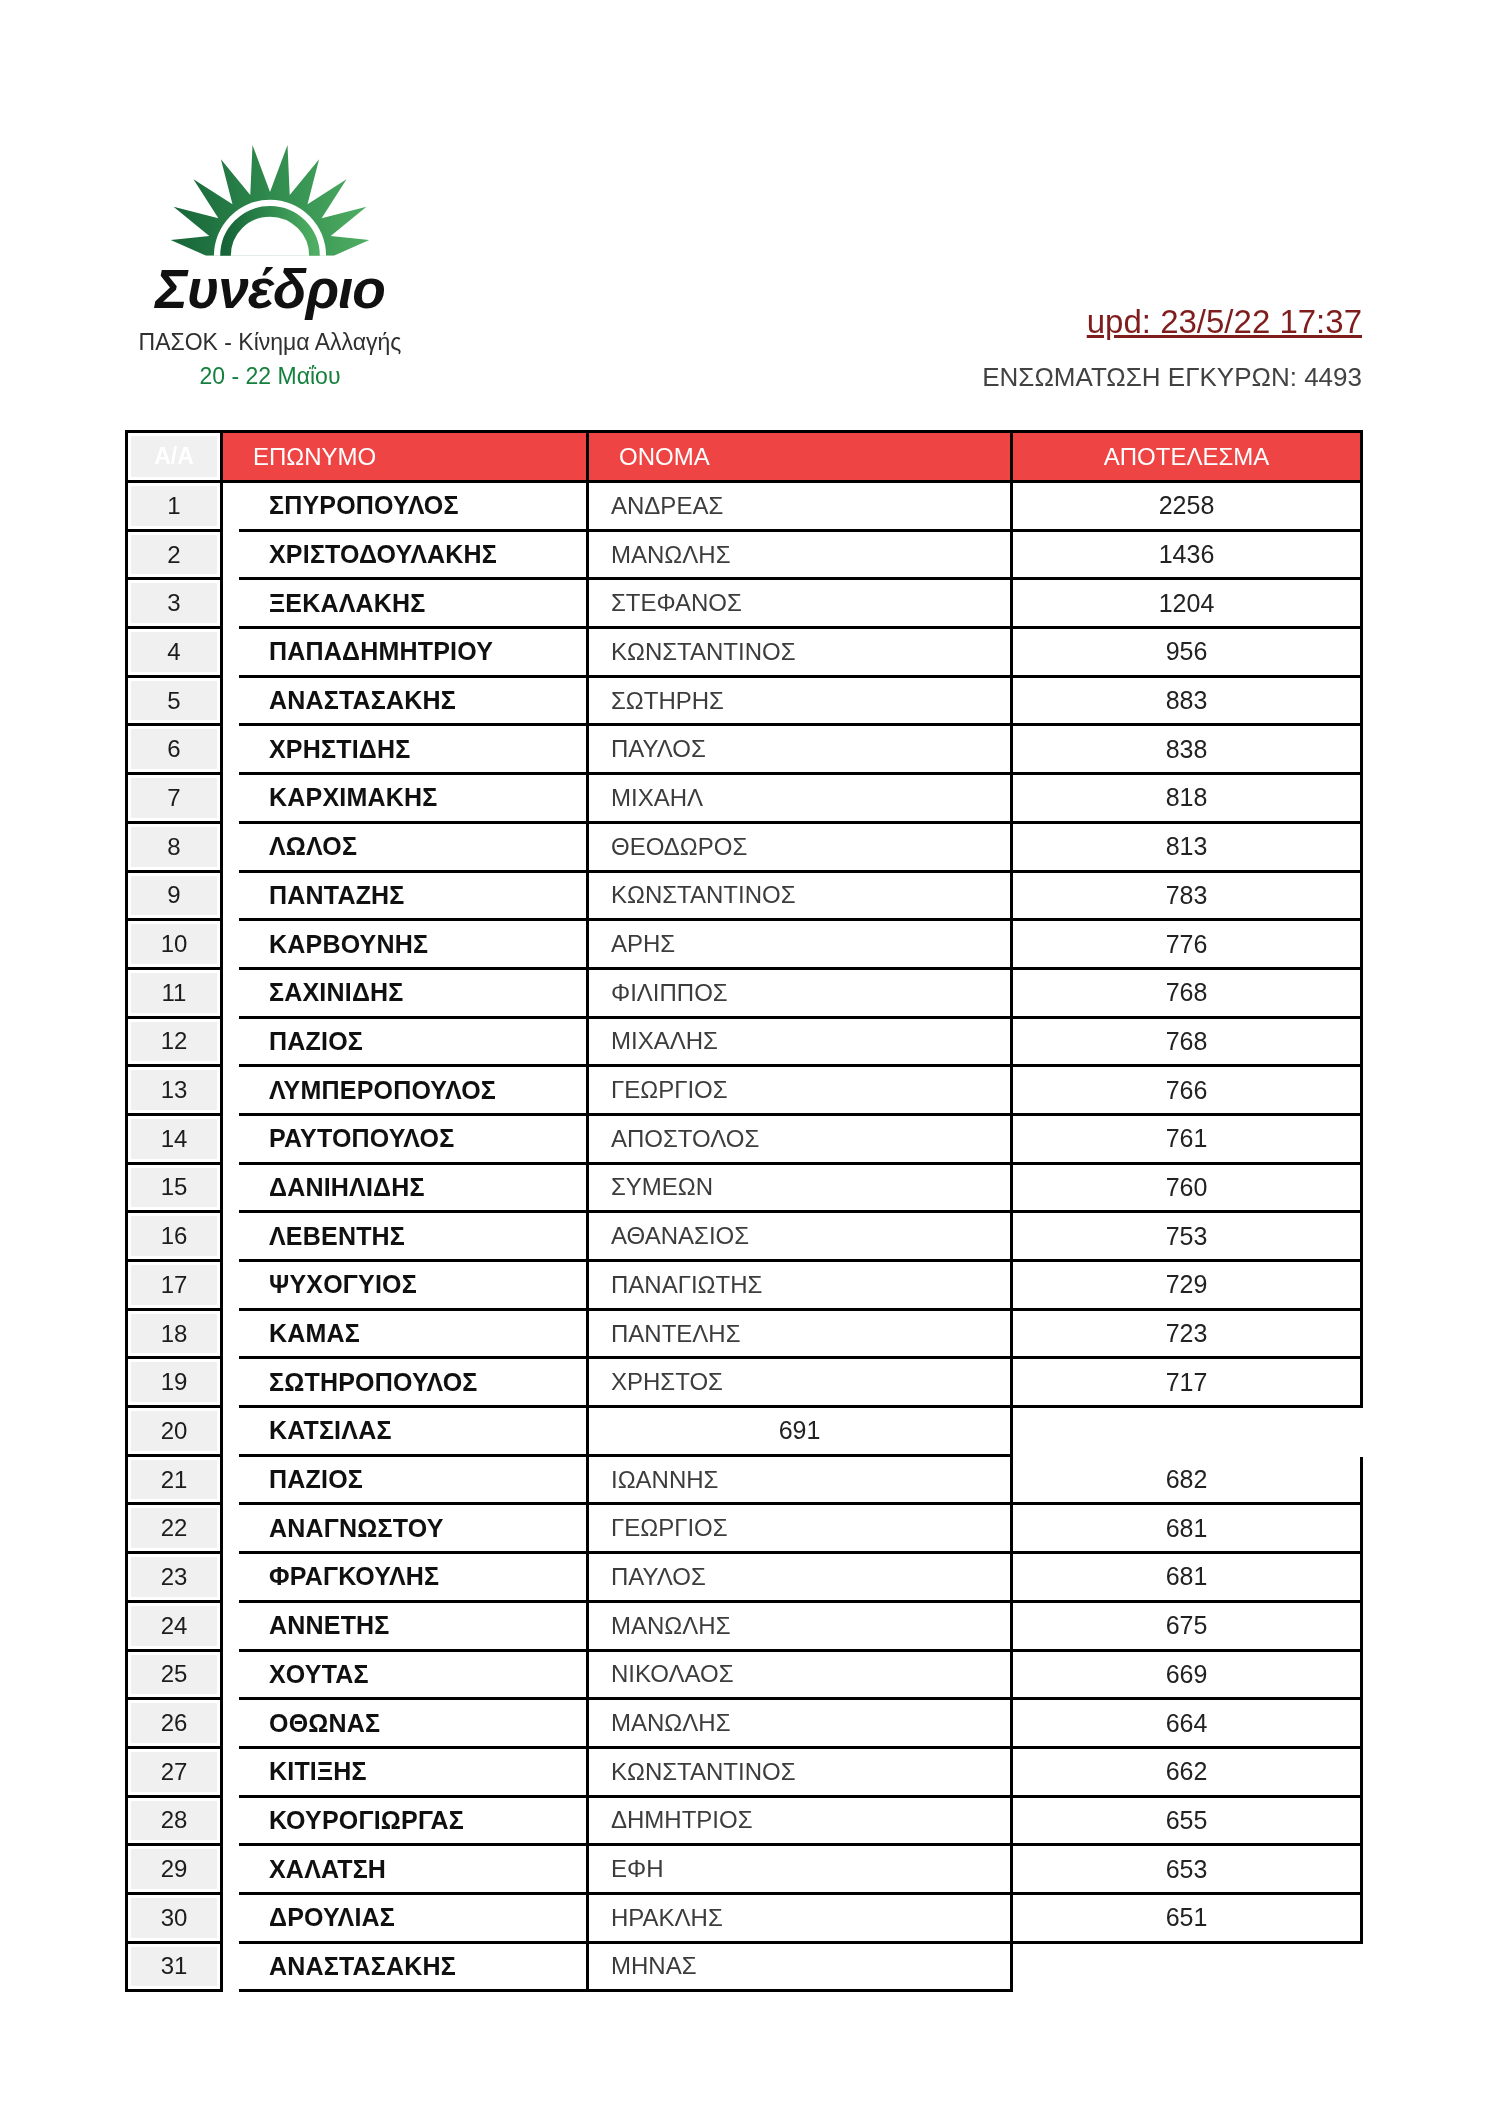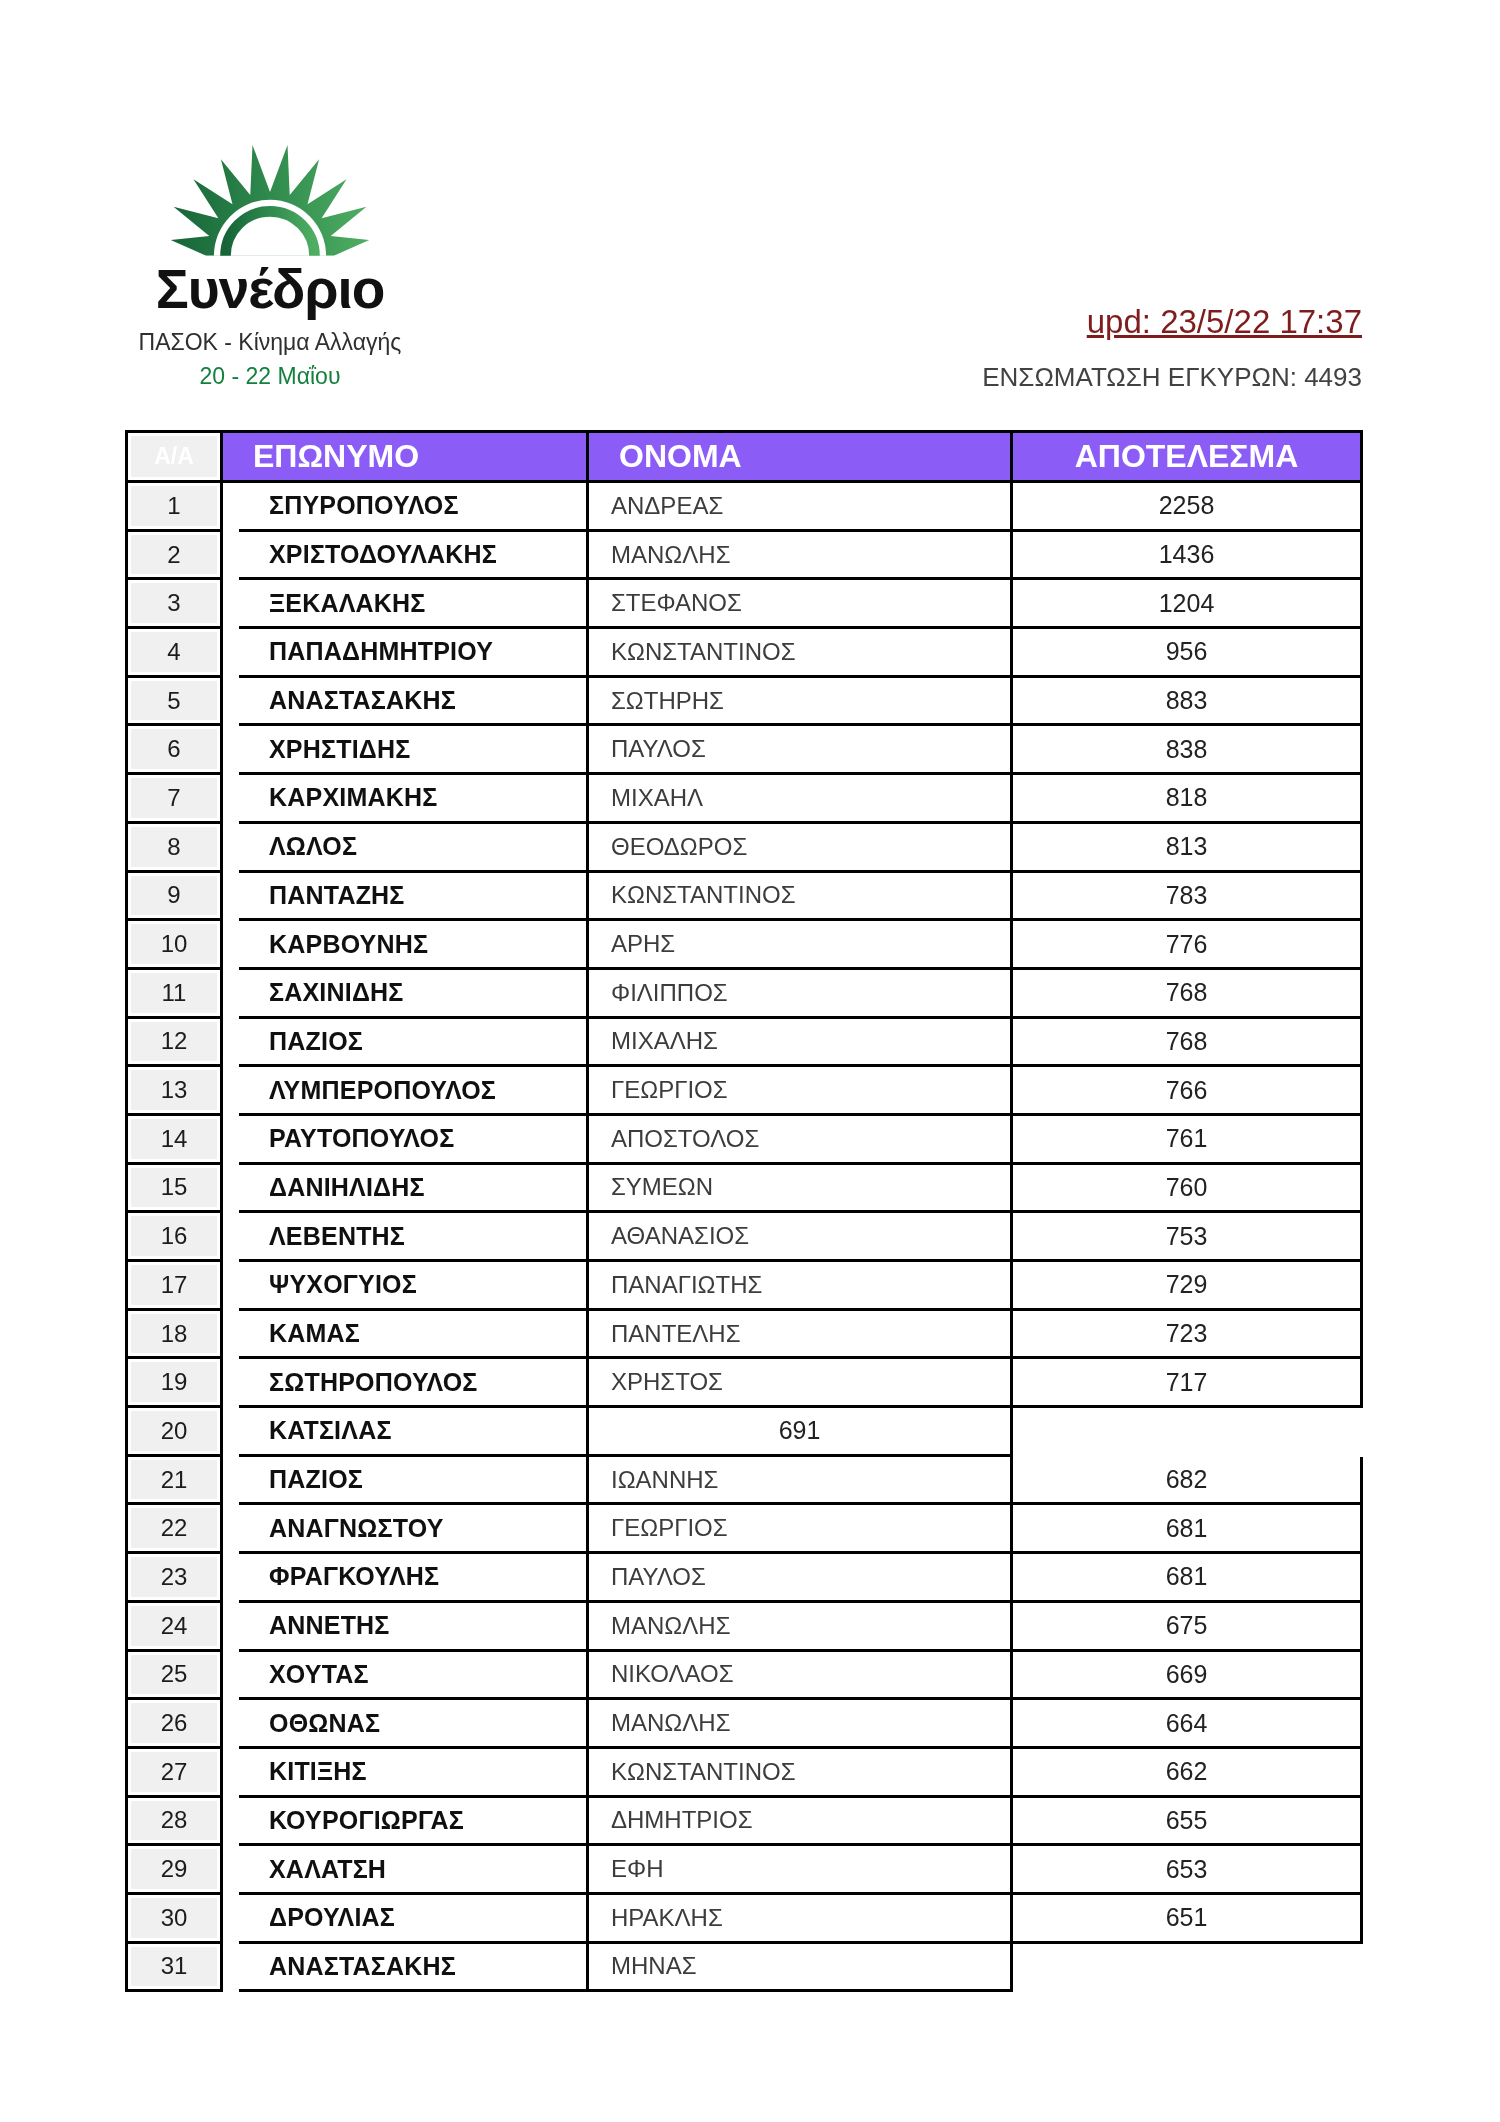--- a/index.html
+++ b/index.html
@@ -19,20 +19,21 @@
     text-align: center;
   }
   .logo-sun { display: block; margin: 0 auto 6px auto; }
   .logo-title {
     font-size: 55px;
     font-weight: 700;
     color: #111111;
     letter-spacing: -1px;
     line-height: 1.0;
     margin-top: 2px;
+    font-style: italic;
   }
   .logo-org {
     font-size: 23px;
     color: #2f2f2f;
     margin-top: 12px;
   }
   .logo-dates {
     font-size: 23px;
     color: #15803d;
     margin-top: 7px;
@@ -80,24 +81,24 @@
   
   .h-num {
     background: #f0f0f0;
     box-shadow: inset 0 0 0 3px #ffffff;
     justify-content: center;
     color: #ffffff;
     font-weight: 700;
     font-size: 23px;
   }
   .h-green {
-    background: #8b5cf6;
+    background: #ef4444;
     color: #ffffff;
-    font-weight: 700;
-    font-size: 32px;
+    font-weight: 400;
+    font-size: 24px;
     padding-left: 30px;
   }
   .h-green.centered { justify-content: center; padding-left: 0; }
 
   
   .c-num {
     background: #f0f0f0;
     box-shadow: inset 0 0 0 3px #ffffff;
     justify-content: center;
     font-size: 24px;

